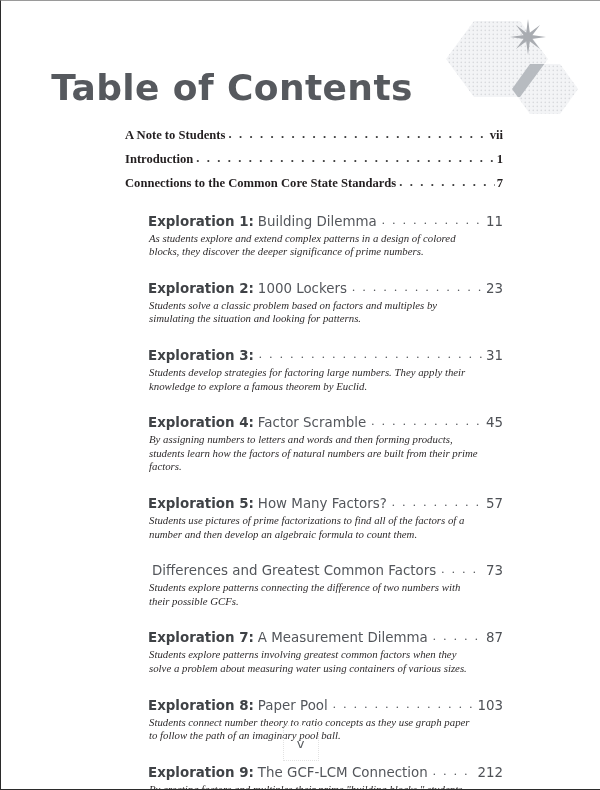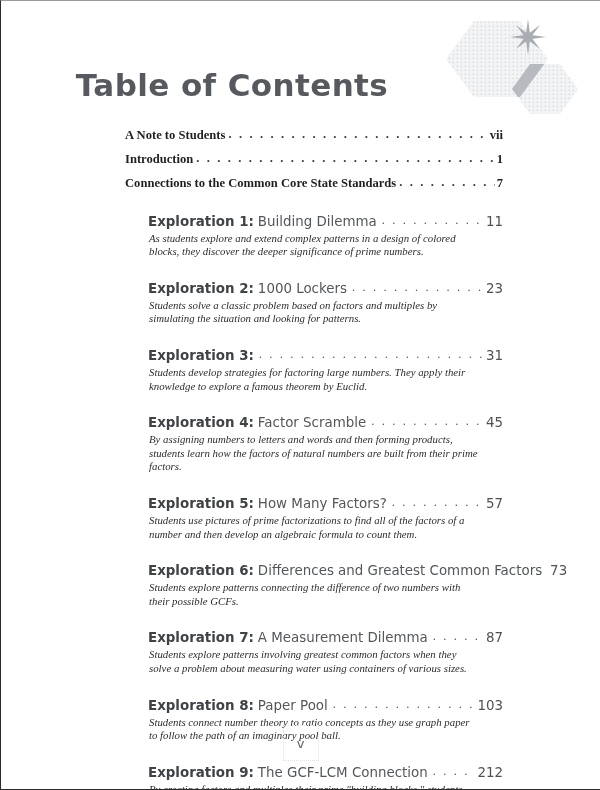--- a/index.html
+++ b/index.html
@@ -33,21 +33,21 @@
 
   
   .toc-title {
     position: absolute;
     top: 66px;
     left: 0;
     width: 462px;
     text-align: center;
     font-family: "DejaVu Sans", sans-serif;
     font-weight: bold;
-    font-size: 31px;
+    font-size: 36px;
     letter-spacing: 0.4px;
     color: #56595e;
   }
 
   
   .content {
     position: absolute;
     left: 124px;
     top: 118px;
     width: 378px;
@@ -262,21 +262,20 @@
           <span class="exp-num">Exploration 5:</span>
           <span class="exp-name">How Many Factors?</span>
           <span class="leader">. . . . . . . . . . . . . . . . . . . . . . . . . . . . . . . . . . . . . . . . . . . . . . . . . . . . . . . . . . . . . . . . . . . . . . . . . . .</span>
           <span class="exp-page">57</span>
         </div>
         <div class="exp-desc">Students use pictures of prime factorizations to find all of the factors of a number and then develop an algebraic formula to count them.</div>
       </div>
 
       <div class="exp-block">
         <div class="exp-head">
-          <span class="exp-num">Exploration 6:</span>
           <span class="exp-name">Differences and Greatest Common Factors</span>
           <span class="leader">. . . . . . . . . . . . . . . . . . . . . . . . . . . . . . . . . . . . . . . . . . . . . . . . . . . . . . . . . . . . . . . . . . . . . . . . . . .</span>
           <span class="exp-page">73</span>
         </div>
         <div class="exp-desc">Students explore patterns connecting the difference of two numbers with their possible GCFs.</div>
       </div>
 
       <div class="exp-block">
         <div class="exp-head">
           <span class="exp-num">Exploration 7:</span>

